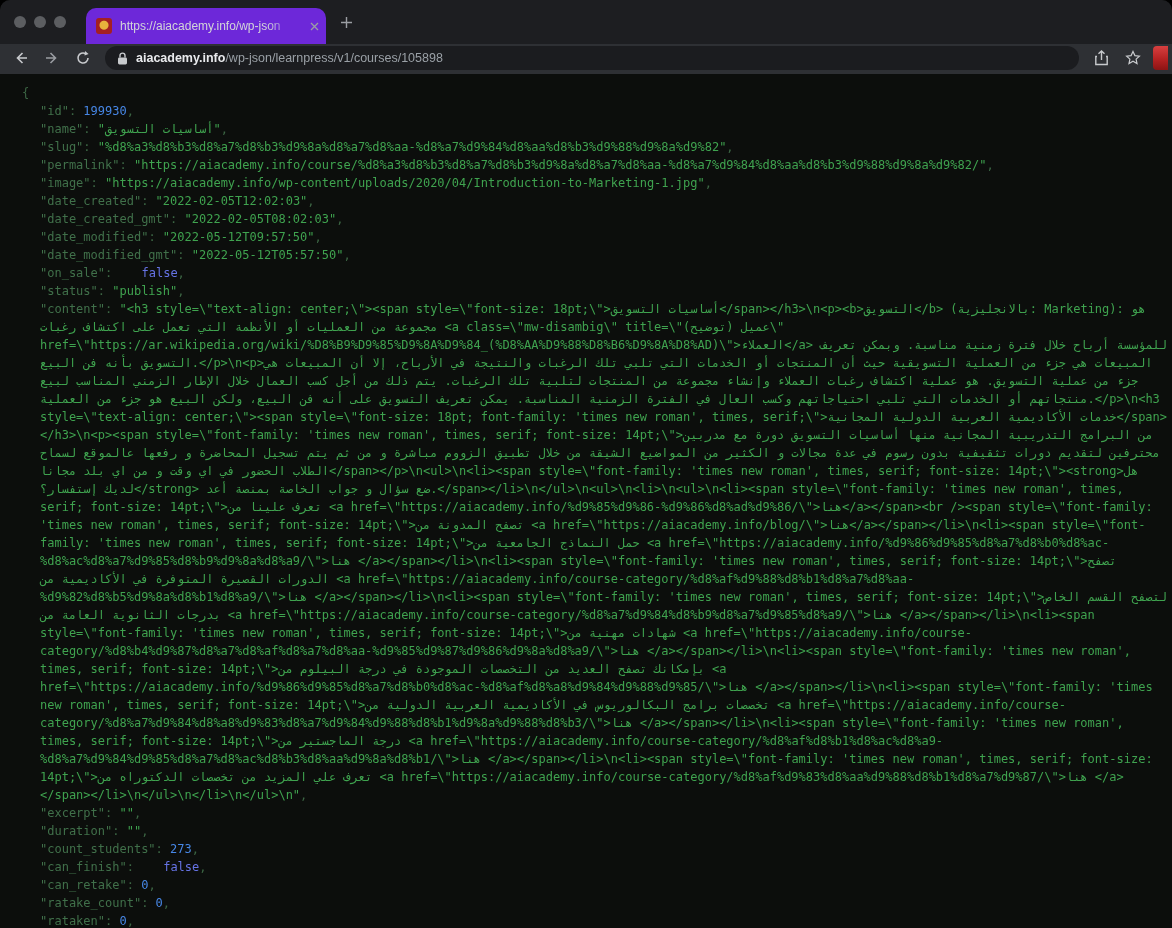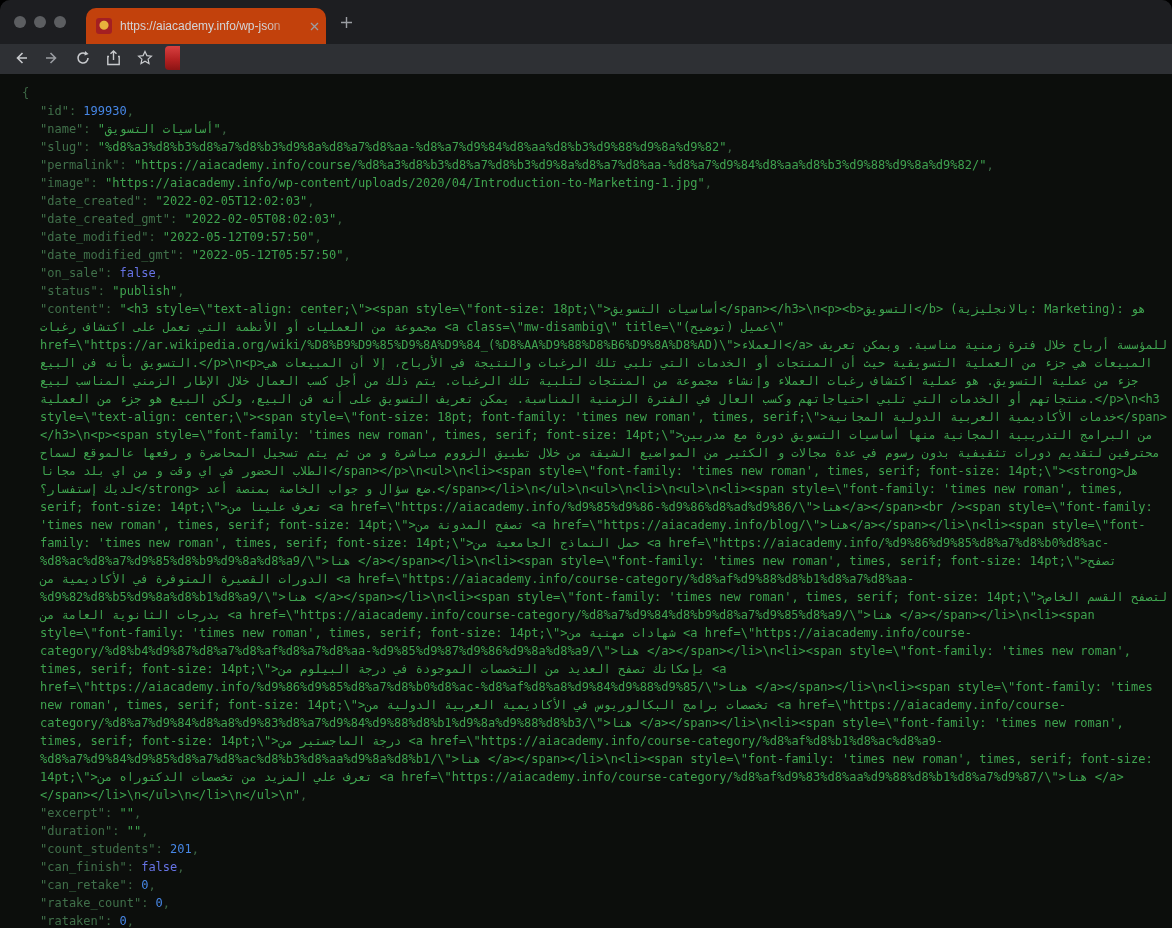--- a/index.html
+++ b/index.html
@@ -5,21 +5,21 @@
   * { box-sizing: border-box; margin: 0; padding: 0; }
   html, body { width: 1172px; height: 928px; background: #000; overflow: hidden;
                font-family: "Liberation Sans", sans-serif; }
   .window { width: 1172px; height: 928px; border-radius: 10px 10px 0 0; overflow: hidden;
             display: flex; flex-direction: column; background: var(--bg, #0c0e0c); }
 
   
   .tab-strip { height: 44px; background: #1d1e21; display: flex; align-items: flex-end; flex-shrink: 0; }
   .traffic-lights { display: flex; gap: 8px; padding: 0 20px 0 14px; align-self: center; }
   .light { width: 12px; height: 12px; border-radius: 50%; background: #5c5e61; }
-  .tab { width: 240px; height: 36px; background: #c2410c; border-radius: 10px 10px 0 0;
+  .tab { width: 240px; height: 36px; background: #6d28d9; border-radius: 10px 10px 0 0;
          display: flex; align-items: center; padding: 0 4px 0 10px; gap: 8px; }
   .favicon { width: 16px; height: 16px; border-radius: 3px; flex-shrink: 0;
              background: radial-gradient(circle at 50% 45%, #e8b23c 0 4px, #a41f22 5px); }
   .tab-title { flex: 1; color: #d3d5d8; font-size: 12px; white-space: nowrap; overflow: hidden;
                -webkit-mask-image: linear-gradient(90deg, #000 82%, transparent);
                mask-image: linear-gradient(90deg, #000 82%, transparent); }
   .tab-close { width: 16px; height: 16px; display: flex; align-items: center; justify-content: center;
                border-radius: 50%; flex-shrink: 0; }
   .new-tab { width: 28px; height: 28px; align-self: center; margin-left: 6px; display: flex;
              align-items: center; justify-content: center; border-radius: 6px; }
@@ -41,21 +41,21 @@
   .page { flex: 1; overflow: hidden; background: var(--bg, #0c0e0c); }
   .json { font-family: "DejaVu Sans Mono", monospace; font-size: 12px; line-height: 18px;
           padding: 10px 2px 0 22px; }
   .json-line { padding-left: 18px; white-space: pre-wrap; overflow-wrap: anywhere;
                word-break: break-word; min-height: 18px; }
   .json-line.brace { padding-left: 0; }
   .k { color: var(--key, #40704a); }
   .p { color: var(--punct, #3c6644); }
   .s { color: var(--str, #3fa34f); }
   .n { color: var(--num, #4787e6); }
-  .b { color: var(--bool, #6673e5); }
+  .b { color: var(--bool, #6673e5); margin-left: 22px; }
   svg { display: block; }
 </style>
 </head>
 <body>
 
 <div class="window">
 
   <div class="tab-strip">
     <div class="traffic-lights">
       <span class="light"></span>
@@ -88,20 +88,27 @@
       <svg width="16" height="16" viewBox="0 0 16 16">
           <path d="M6.5 3 L11.5 8 L6.5 13 M11.5 8 H2" stroke="#9a9da1" stroke-width="1.6" fill="none"></path>
         </svg>
     </div>
     <div class="nav-btn">
       <svg width="16" height="16" viewBox="0 0 16 16">
         <path d="M13 8 A5 5 0 1 1 10.5 3.7" stroke="#c8cacd" stroke-width="1.6" fill="none"></path>
         <path d="M10 1 L13.6 3.9 L9.6 5.4 Z" fill="#c8cacd"></path>
       </svg>
     </div>
+    <div class="omnibox">
+      <svg width="11" height="13" viewBox="0 0 11 13">
+        <rect x="1" y="5.5" width="9" height="7" rx="1.4" fill="#c8cacd"></rect>
+        <path d="M3 5.5 V3.6 A2.5 2.5 0 0 1 8 3.6 V5.5" stroke="#c8cacd" stroke-width="1.4" fill="none"></path>
+      </svg>
+      <span class="url"><span class="domain">aiacademy.info</span><span class="path">/wp-json/learnpress/v1/courses/105898</span></span>
+    </div>
     <div class="nav-btn">
       <svg width="15" height="16" viewBox="0 0 15 16">
         <path d="M7.5 1 V10 M4.5 3.8 L7.5 1 L10.5 3.8" stroke="#c8cacd" stroke-width="1.4" fill="none"></path>
         <path d="M3 6.5 H1.8 V14.5 H13.2 V6.5 H12" stroke="#c8cacd" stroke-width="1.4" fill="none"></path>
       </svg>
     </div>
     <div class="nav-btn">
       <svg width="16" height="16" viewBox="0 0 16 16">
         <path d="M8 1.5 L9.9 5.6 14.4 6.1 11.1 9.1 12 13.5 8 11.3 4 13.5 4.9 9.1 1.6 6.1 6.1 5.6 Z" stroke="#c8cacd" stroke-width="1.2" fill="none"></path>
       </svg>
@@ -119,21 +126,21 @@
         <div class="json-line field"><span class="k">"image"</span><span class="p">: </span><span class="s">"https://aiacademy.info/wp-content/uploads/2020/04/Introduction-to-Marketing-1.jpg"</span><span class="p">,</span></div>
         <div class="json-line field"><span class="k">"date_created"</span><span class="p">: </span><span class="s">"2022-02-05T12:02:03"</span><span class="p">,</span></div>
         <div class="json-line field"><span class="k">"date_created_gmt"</span><span class="p">: </span><span class="s">"2022-02-05T08:02:03"</span><span class="p">,</span></div>
         <div class="json-line field"><span class="k">"date_modified"</span><span class="p">: </span><span class="s">"2022-05-12T09:57:50"</span><span class="p">,</span></div>
         <div class="json-line field"><span class="k">"date_modified_gmt"</span><span class="p">: </span><span class="s">"2022-05-12T05:57:50"</span><span class="p">,</span></div>
         <div class="json-line field"><span class="k">"on_sale"</span><span class="p">: </span><span class="b">false</span><span class="p">,</span></div>
         <div class="json-line field"><span class="k">"status"</span><span class="p">: </span><span class="s">"publish"</span><span class="p">,</span></div>
         <div class="json-line field"><span class="k">"content"</span><span class="p">: </span><span class="s">"&lt;h3 style=\"text-align: center;\"&gt;&lt;span style=\"font-size: 18pt;\"&gt;أساسيات التسويق&lt;/span&gt;&lt;/h3&gt;\n&lt;p&gt;&lt;b&gt;التسويق&lt;/b&gt; (بالانجليزية: Marketing): هو مجموعة من العمليات أو الأنظمة التي تعمل على اكتشاف رغبات &lt;a class=\"mw-disambig\" title=\"عميل (توضيح)\" href=\"https://ar.wikipedia.org/wiki/%D8%B9%D9%85%D9%8A%D9%84_(%D8%AA%D9%88%D8%B6%D9%8A%D8%AD)\"&gt;العملاء&lt;/a&gt; للمؤسسة أرباح خلال فترة زمنية مناسبة. وبمكن تعريف التسويق بأنه فن البيع.&lt;/p&gt;\n&lt;p&gt;المبيعات هي جزء من العملية التسويقية حيث أن المنتجات أو الخدمات التي تلبي تلك الرغبات والنتيجة في الأرباح، إلا أن المبيعات هي جزء من عملية التسويق. هو عملية اكتشاف رغبات العملاء وإنشاء مجموعة من المنتجات لتلبية تلك الرغبات. يتم ذلك من أجل كسب العمال خلال الإطار الزمني المناسب لبيع منتجاتهم أو الخدمات التي تلبي احتياجاتهم وكسب العال في الفترة الزمنية المناسبة. يمكن تعريف التسويق على أنه فن البيع، ولكن البيع هو جزء من العملية.&lt;/p&gt;\n&lt;h3 style=\"text-align: center;\"&gt;&lt;span style=\"font-size: 18pt; font-family: 'times new roman', times, serif;\"&gt;خدمات الأكاديمية العربية الدولية المجانية&lt;/span&gt;&lt;/h3&gt;\n&lt;p&gt;&lt;span style=\"font-family: 'times new roman', times, serif; font-size: 14pt;\"&gt;من البرامج التدريبية المجانية منها أساسيات التسويق دورة مع مدربين محترفين لتقديم دورات تثقيفية بدون رسوم في عدة مجالات و الكثير من المواضيع الشيقة من خلال تطبيق الزووم مباشرة و من ثم يتم تسجيل المحاضرة و رفعها عالموقع لسماح الطلاب الحضور في اي وقت و من اي بلد مجانا&lt;/span&gt;&lt;/p&gt;\n&lt;ul&gt;\n&lt;li&gt;&lt;span style=\"font-family: 'times new roman', times, serif; font-size: 14pt;\"&gt;&lt;strong&gt;هل لديك إستفسار؟&lt;/strong&gt; ضع سؤال و جواب الخاصة بمنصة أعد.&lt;/span&gt;&lt;/li&gt;\n&lt;/ul&gt;\n&lt;ul&gt;\n&lt;li&gt;\n&lt;ul&gt;\n&lt;li&gt;&lt;span style=\"font-family: 'times new roman', times, serif; font-size: 14pt;\"&gt;تعرف علينا من &lt;a href=\"https://aiacademy.info/%d9%85%d9%86-%d9%86%d8%ad%d9%86/\"&gt;هنا&lt;/a&gt;&lt;/span&gt;&lt;br /&gt;&lt;span style=\"font-family: 'times new roman', times, serif; font-size: 14pt;\"&gt;تصفح المدونة من &lt;a href=\"https://aiacademy.info/blog/\"&gt;هنا&lt;/a&gt;&lt;/span&gt;&lt;/li&gt;\n&lt;li&gt;&lt;span style=\"font-family: 'times new roman', times, serif; font-size: 14pt;\"&gt;حمل النماذج الجامعية من &lt;a href=\"https://aiacademy.info/%d9%86%d9%85%d8%a7%d8%b0%d8%ac-%d8%ac%d8%a7%d9%85%d8%b9%d9%8a%d8%a9/\"&gt;هنا &lt;/a&gt;&lt;/span&gt;&lt;/li&gt;\n&lt;li&gt;&lt;span style=\"font-family: 'times new roman', times, serif; font-size: 14pt;\"&gt;تصفح الدورات القصيرة المتوفرة في الأكاديمية من &lt;a href=\"https://aiacademy.info/course-category/%d8%af%d9%88%d8%b1%d8%a7%d8%aa-%d9%82%d8%b5%d9%8a%d8%b1%d8%a9/\"&gt;هنا &lt;/a&gt;&lt;/span&gt;&lt;/li&gt;\n&lt;li&gt;&lt;span style=\"font-family: 'times new roman', times, serif; font-size: 14pt;\"&gt;لتصفح القسم الخاص بدرجات الثانوية العامة من &lt;a href=\"https://aiacademy.info/course-category/%d8%a7%d9%84%d8%b9%d8%a7%d9%85%d8%a9/\"&gt;هنا &lt;/a&gt;&lt;/span&gt;&lt;/li&gt;\n&lt;li&gt;&lt;span style=\"font-family: 'times new roman', times, serif; font-size: 14pt;\"&gt;شهادات مهنية من &lt;a href=\"https://aiacademy.info/course-category/%d8%b4%d9%87%d8%a7%d8%af%d8%a7%d8%aa-%d9%85%d9%87%d9%86%d9%8a%d8%a9/\"&gt;هنا &lt;/a&gt;&lt;/span&gt;&lt;/li&gt;\n&lt;li&gt;&lt;span style=\"font-family: 'times new roman', times, serif; font-size: 14pt;\"&gt;بإمكانك تصفح العديد من التخصصات الموجودة في درجة البيلوم من &lt;a href=\"https://aiacademy.info/%d9%86%d9%85%d8%a7%d8%b0%d8%ac-%d8%af%d8%a8%d9%84%d9%88%d9%85/\"&gt;هنا &lt;/a&gt;&lt;/span&gt;&lt;/li&gt;\n&lt;li&gt;&lt;span style=\"font-family: 'times new roman', times, serif; font-size: 14pt;\"&gt;تخصصات برامج البكالوريوس في الأكاديمية العربية الدولية من &lt;a href=\"https://aiacademy.info/course-category/%d8%a7%d9%84%d8%a8%d9%83%d8%a7%d9%84%d9%88%d8%b1%d9%8a%d9%88%d8%b3/\"&gt;هنا &lt;/a&gt;&lt;/span&gt;&lt;/li&gt;\n&lt;li&gt;&lt;span style=\"font-family: 'times new roman', times, serif; font-size: 14pt;\"&gt;درجة الماجستير من &lt;a href=\"https://aiacademy.info/course-category/%d8%af%d8%b1%d8%ac%d8%a9-%d8%a7%d9%84%d9%85%d8%a7%d8%ac%d8%b3%d8%aa%d9%8a%d8%b1/\"&gt;هنا &lt;/a&gt;&lt;/span&gt;&lt;/li&gt;\n&lt;li&gt;&lt;span style=\"font-family: 'times new roman', times, serif; font-size: 14pt;\"&gt;تعرف علي المزيد من تخصصات الدكتوراه من &lt;a href=\"https://aiacademy.info/course-category/%d8%af%d9%83%d8%aa%d9%88%d8%b1%d8%a7%d9%87/\"&gt;هنا &lt;/a&gt;&lt;/span&gt;&lt;/li&gt;\n&lt;/ul&gt;\n&lt;/li&gt;\n&lt;/ul&gt;\n"</span><span class="p">,</span></div>
         <div class="json-line field"><span class="k">"excerpt"</span><span class="p">: </span><span class="s">""</span><span class="p">,</span></div>
         <div class="json-line field"><span class="k">"duration"</span><span class="p">: </span><span class="s">""</span><span class="p">,</span></div>
-        <div class="json-line field"><span class="k">"count_students"</span><span class="p">: </span><span class="n">201</span><span class="p">,</span></div>
+        <div class="json-line field"><span class="k">"count_students"</span><span class="p">: </span><span class="n">273</span><span class="p">,</span></div>
         <div class="json-line field"><span class="k">"can_finish"</span><span class="p">: </span><span class="b">false</span><span class="p">,</span></div>
         <div class="json-line field"><span class="k">"can_retake"</span><span class="p">: </span><span class="n">0</span><span class="p">,</span></div>
         <div class="json-line field"><span class="k">"ratake_count"</span><span class="p">: </span><span class="n">0</span><span class="p">,</span></div>
         <div class="json-line field"><span class="k">"rataken"</span><span class="p">: </span><span class="n">0</span><span class="p">,</span></div>
       </div>
   </div>
 
 </div>
 
 </body></html>

